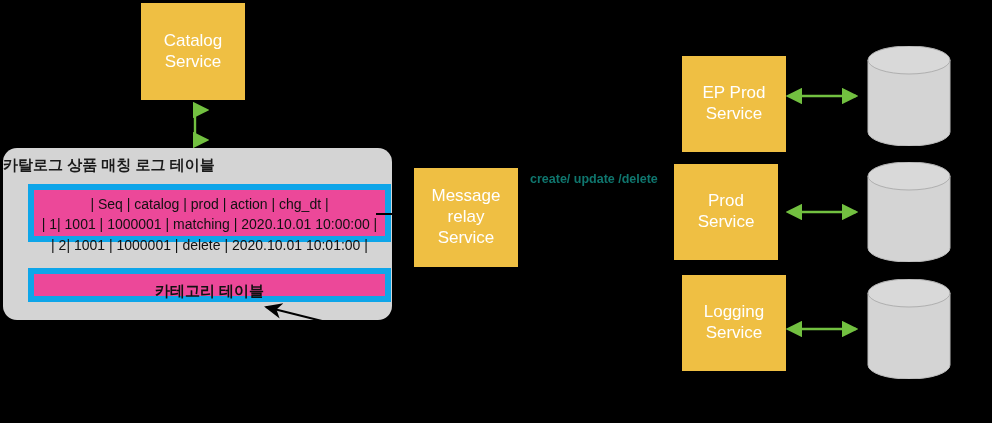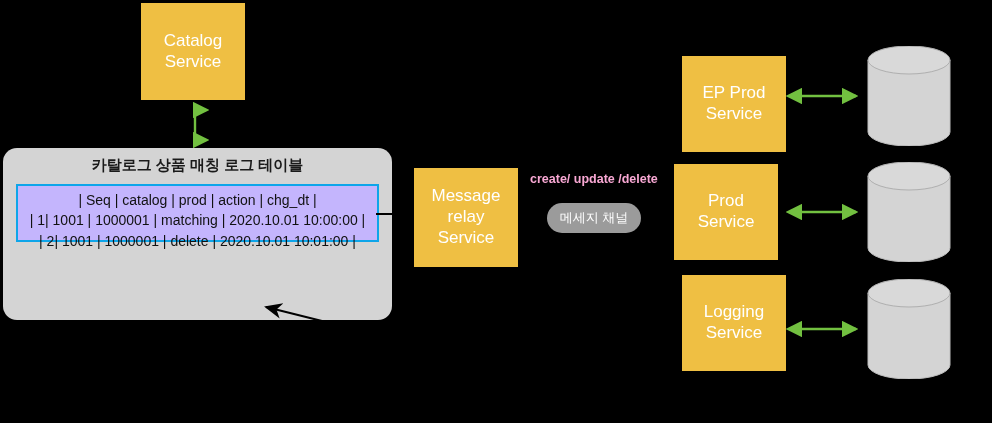--- a/index.html
+++ b/index.html
@@ -39,30 +39,31 @@
     position: absolute;
     background: #D4D4D4;
     border-radius: 14px;
     box-sizing: border-box;
   }
   .panel-title {
     position: absolute;
     left: 0;
     right: 0;
     top: 8px;
-    text-align: center;
+    text-align: left;
     font-size: 15px;
     font-weight: bold;
     color: #1A1A1A;
   }
   .white-box {
     position: absolute;
-    background: #c4b5fd;
-    border: 2px solid #0ea5e9;
+    background: #ec4899;
+    border: 6px solid #0ea5e9;
     box-sizing: border-box;
+    margin-left: 12px;
   }
   .log-lines {
     text-align: center;
     font-size: 14px;
     color: #111111;
     line-height: 1.45;
     padding-top: 4px;
     white-space: pre-line;
   }
   .cat-label {
@@ -71,21 +72,21 @@
     font-weight: bold;
     color: #111111;
     line-height: 34px;
   }
 
   
   .chan-label {
     position: absolute;
     font-size: 12.5px;
     font-weight: bold;
-    color: #f9a8d4;
+    color: #0f766e;
     white-space: nowrap;
   }
   .chan-pill {
     position: absolute;
     background: #9B9B9B;
     color: #FFFFFF;
     border-radius: 16px;
     font-size: 13px;
     display: flex;
     align-items: center;
@@ -129,20 +130,23 @@
 
   <div class="gray-panel" style="left:3px; top:148px; width:389px; height:172px;">
     <div class="panel-title">카탈로그 상품 매칭 로그 테이블</div>
 
     <div class="white-box" style="left:13px; top:36px; width:363px; height:58px;">
       <div class="log-lines">| Seq | catalog | prod | action | chg_dt |
 | 1| 1001 | 1000001 | matching | 2020.10.01 10:00:00 |
 | 2| 1001 | 1000001 | delete | 2020.10.01 10:01:00 |</div>
     </div>
 
+    <div class="white-box" style="left:13px; top:120px; width:363px; height:34px;">
+      <div class="cat-label">카테고리 테이블</div>
+    </div>
   </div>
 
   <div class="arrow" style="left:376px; top:206px; width:40px; height:16px;">
     <svg width="40" height="16" viewBox="0 0 40 16">
       <line x1="0" y1="8" x2="36" y2="8" stroke="#000000" stroke-width="2"></line>
     </svg>
   </div>
 
   <div class="arrow" style="left:258px; top:298px; width:180px; height:40px;">
     <svg width="180" height="40" viewBox="0 0 180 40">
@@ -156,23 +160,20 @@
   </div>
 
   <div class="svc" style="left:414px; top:168px; width:104px; height:99px;">
     <span>Message
 relay
 Service</span>
   </div>
 
   <div class="chan-label" style="left:530px; top:172px;">create/ update /delete</div>
 
-  <div class="chan-pill" style="left:547px; top:203px; width:94px; height:30px;">
-    <span>메세지 채널</span>
-  </div>
 
   <div class="svc" style="left:682px; top:48px; width:104px; height:96px;margin-top:8px;">
     <span>EP Prod
 Service</span>
   </div>
 
   <div class="arrow" style="left:790px; top:82px; width:76px; height:28px;">
     <svg width="76" height="28" viewBox="0 0 76 28">
       <defs>
         <marker id="gL1" markerWidth="7" markerHeight="7" refX="6" refY="3.5" orient="auto">

